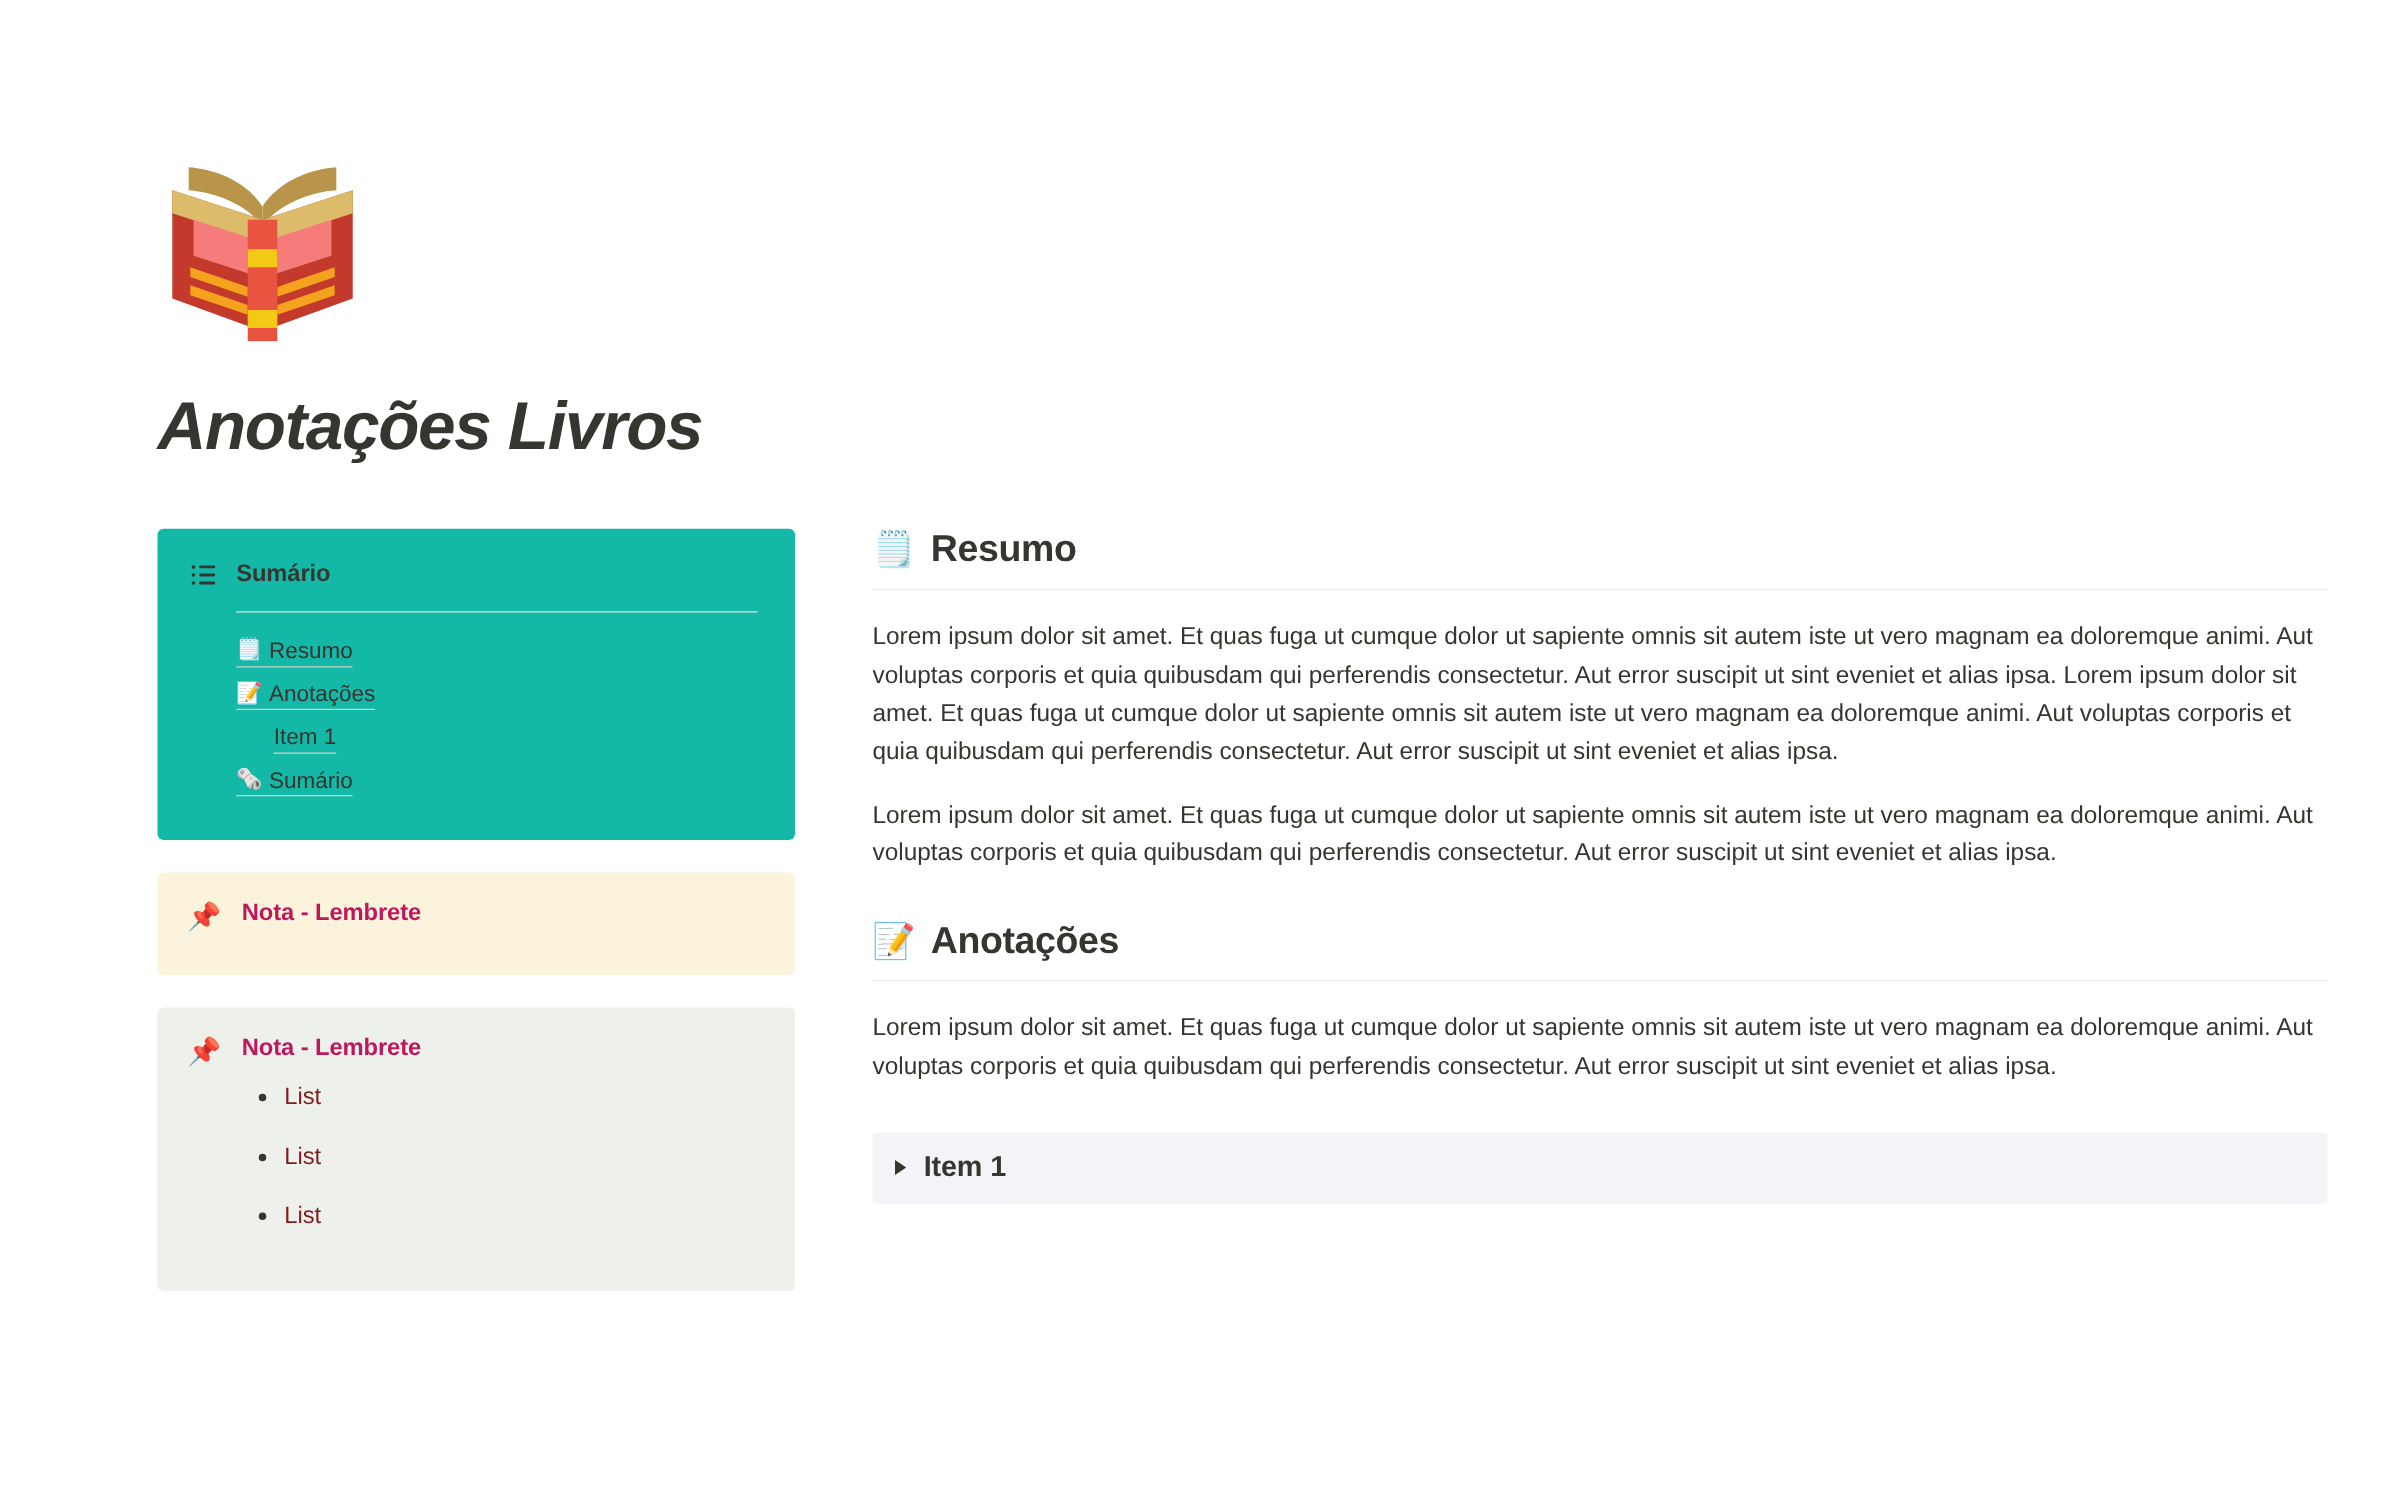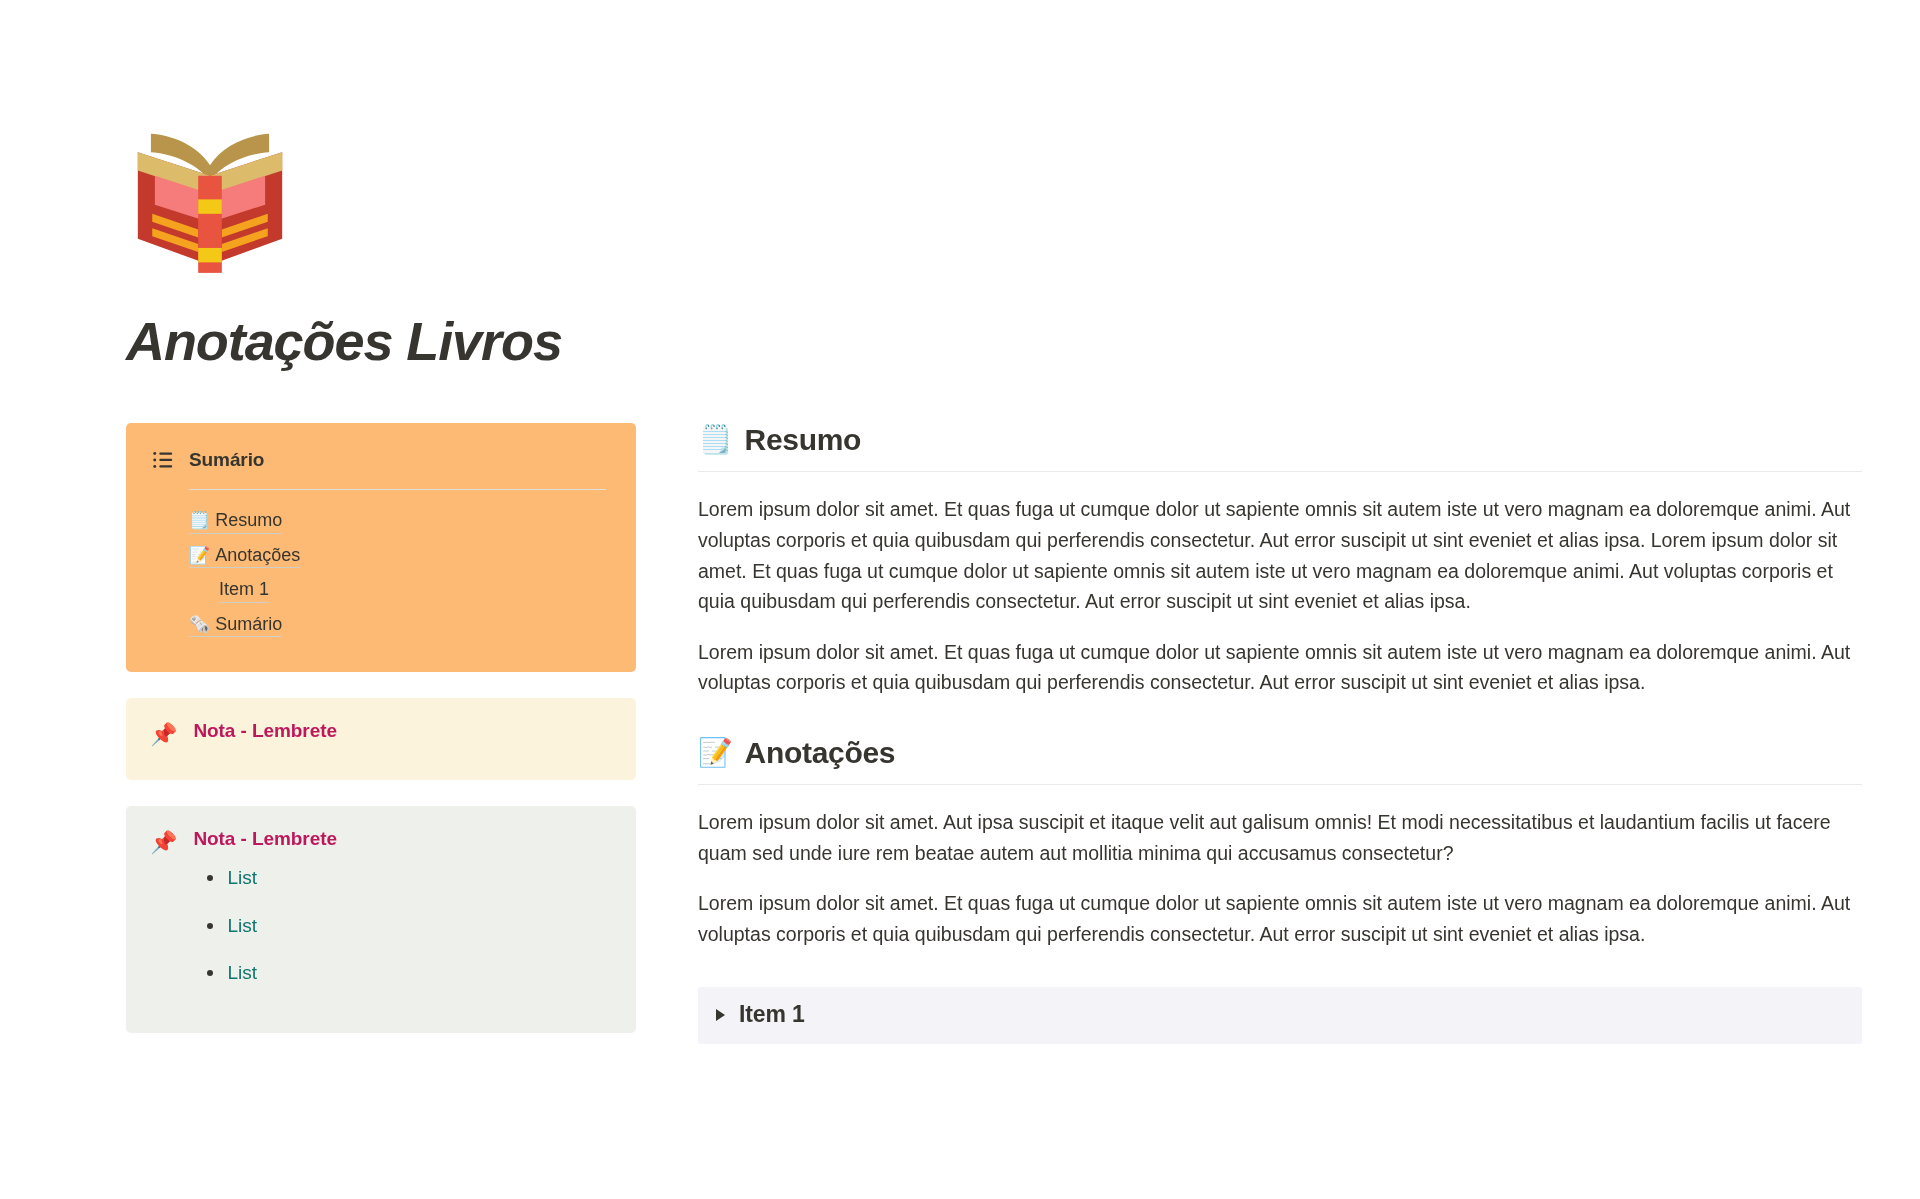--- a/index.html
+++ b/index.html
@@ -51,21 +51,21 @@
     align-items: flex-start;
     padding: 52px 0 0 126px;
     gap: 62px;
   }
 
   .col-left  { width: 510px; flex: 0 0 510px; }
   .col-right { width: 1164px; flex: 0 0 1164px; }
 
   
   .toc {
-    background: #fdba74;
+    background: #14b8a6;
     border-radius: 5px;
     padding: 26px 30px 30px 26px;
   }
 
   .toc-header {
     display: flex;
     align-items: center;
     gap: 15px;
     padding-bottom: 6px;
   }
@@ -158,21 +158,21 @@
 
   .callout-list {
     list-style: none;
     margin-top: 14px;
   }
 
   .callout-list li {
     position: relative;
     font-size: 19px;
     line-height: 1.5;
-    color: #0f766e;
+    color: #7f1d1d;
     padding-left: 34px;
     margin-bottom: 19px;
   }
 
   .callout-list li::before {
     content: "";
     position: absolute;
     left: 14px;
     top: 11px;
     width: 6px;
@@ -346,21 +346,20 @@
         <p class="para">Lorem ipsum dolor sit amet. Et quas fuga ut cumque dolor ut sapiente omnis sit autem iste ut vero magnam ea doloremque animi. Aut voluptas corporis et quia quibusdam qui perferendis consectetur. Aut error suscipit ut sint eveniet et alias ipsa. Lorem ipsum dolor sit amet. Et quas fuga ut cumque dolor ut sapiente omnis sit autem iste ut vero magnam ea doloremque animi. Aut voluptas corporis et quia quibusdam qui perferendis consectetur. Aut error suscipit ut sint eveniet et alias ipsa.</p>
         <p class="para">Lorem ipsum dolor sit amet. Et quas fuga ut cumque dolor ut sapiente omnis sit autem iste ut vero magnam ea doloremque animi. Aut voluptas corporis et quia quibusdam qui perferendis consectetur. Aut error suscipit ut sint eveniet et alias ipsa.</p>
       </div>
 
       <div class="section-block">
         <div class="section-heading">
           <span class="emoji">📝</span>
           <span>Anotações</span>
         </div>
         <div class="heading-rule"></div>
-        <p class="para">Lorem ipsum dolor sit amet. Aut ipsa suscipit et itaque velit aut galisum omnis! Et modi necessitatibus et laudantium facilis ut facere quam sed unde iure rem beatae autem aut mollitia minima qui accusamus consectetur?</p>
         <p class="para">Lorem ipsum dolor sit amet. Et quas fuga ut cumque dolor ut sapiente omnis sit autem iste ut vero magnam ea doloremque animi. Aut voluptas corporis et quia quibusdam qui perferendis consectetur. Aut error suscipit ut sint eveniet et alias ipsa.</p>
       </div>
 
       <div class="toggle-block">
         <span class="toggle-arrow"></span>
         <span class="toggle-label">Item 1</span>
       </div>
 
     </div>
 

